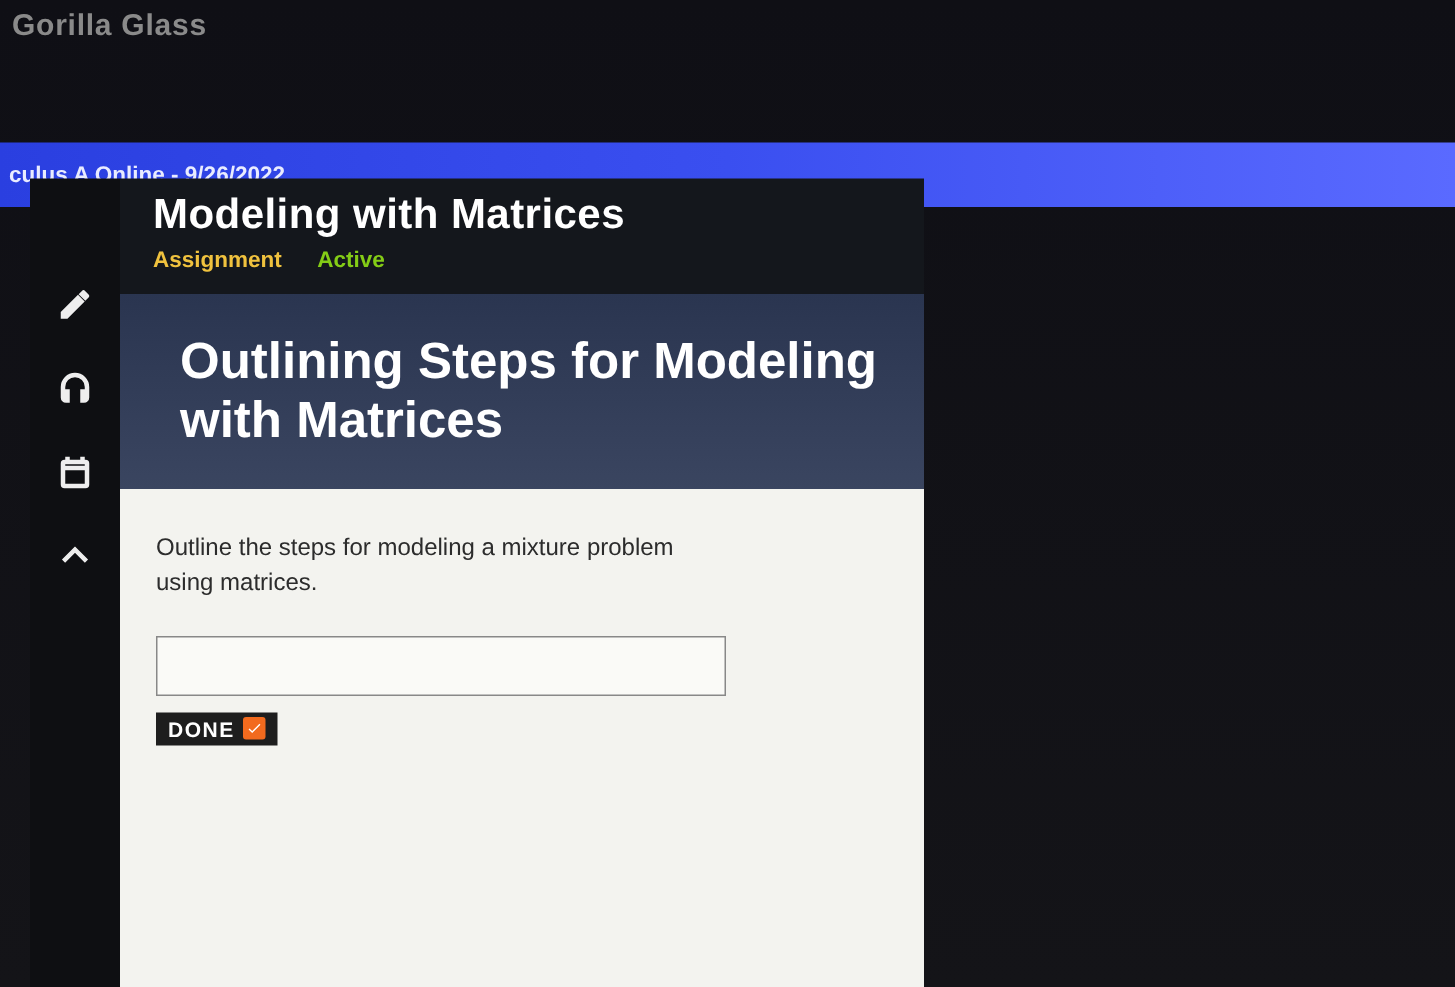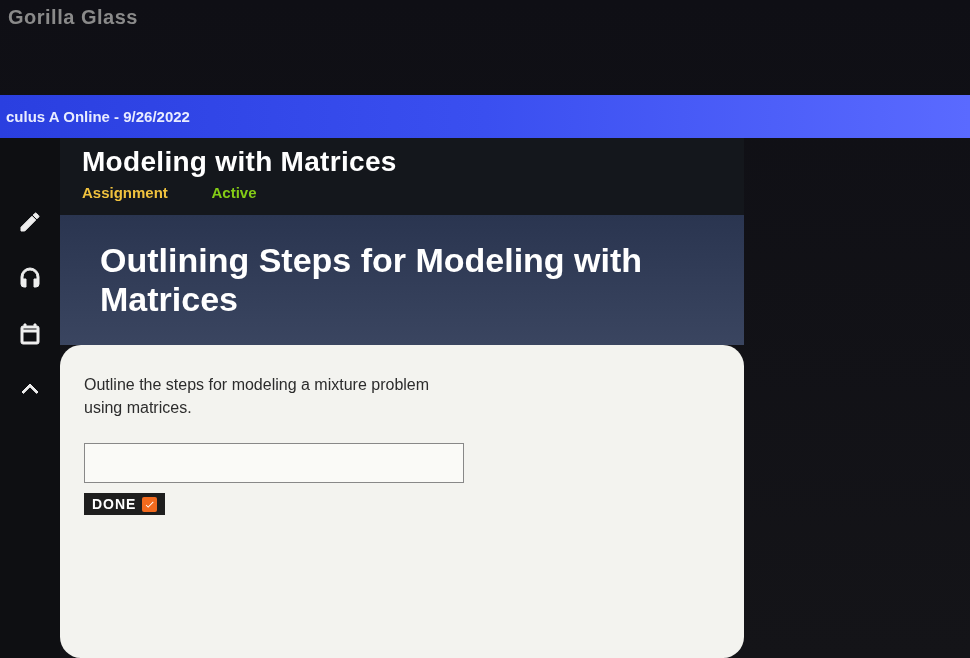--- a/index.html
+++ b/index.html
@@ -35,25 +35,26 @@
       background: linear-gradient(90deg, #2a3fe0 0%, #3a4ff0 50%, #5a6aff 100%);
       color: #e9ecff;
       font-weight: 700;
       font-size: 15px;
       display: flex;
       align-items: center;
       padding-left: 6px;
     }
     .main {
       position: absolute;
-      top: 138px;
+      top: 119px;
       left: 0;
-      width: 744px;
+      width: 616px;
       bottom: 0;
       display: flex;
+      padding-left: 20px;
     }
     .sidebar {
       width: 60px;
       background: #0e0f12;
       display: flex;
       flex-direction: column;
       align-items: center;
       padding-top: 70px;
       gap: 28px;
     }
@@ -85,40 +86,39 @@
       white-space: nowrap;
       overflow: hidden;
     }
     .lesson-meta {
       margin-top: 6px;
       font-size: 15px;
       font-weight: 700;
     }
     .lesson-meta .assignment {
       color: #f0c23e;
-      margin-right: 40px;
+      margin-right: 20px;
     }
     .lesson-meta .status {
       color: #84cc16;
     }
     .question-banner {
       background: linear-gradient(180deg, #2a3550 0%, #3a4560 100%);
       padding: 26px 22px;
     }
     .question-title {
       color: #ffffff;
       font-size: 34px;
       font-weight: 800;
       margin-left: 18px;
     }
     .body-panel {
       background: #f3f3ef;
       flex: 1;
       padding: 28px 24px;
-      border-radius: 21px;
     }
     .prompt-text {
       color: #2c2c2c;
       font-size: 16px;
       line-height: 1.45;
       max-width: 380px;
       font-weight: 500;
     }
     .answer-area {
       margin-top: 24px;
@@ -135,21 +135,20 @@
     .done-btn {
       margin-top: 6px;
       background: #1e1e1e;
       color: #ffffff;
       font-weight: 800;
       font-size: 14px;
       letter-spacing: 1px;
       border: none;
       padding: 3px 8px;
       display: inline-flex;
-      align-items: center;
       gap: 6px;
       cursor: pointer;
     }
     .done-btn .check {
       width: 15px;
       height: 15px;
       background: #f26a1e;
       display: inline-flex;
       align-items: center;
       justify-content: center;

